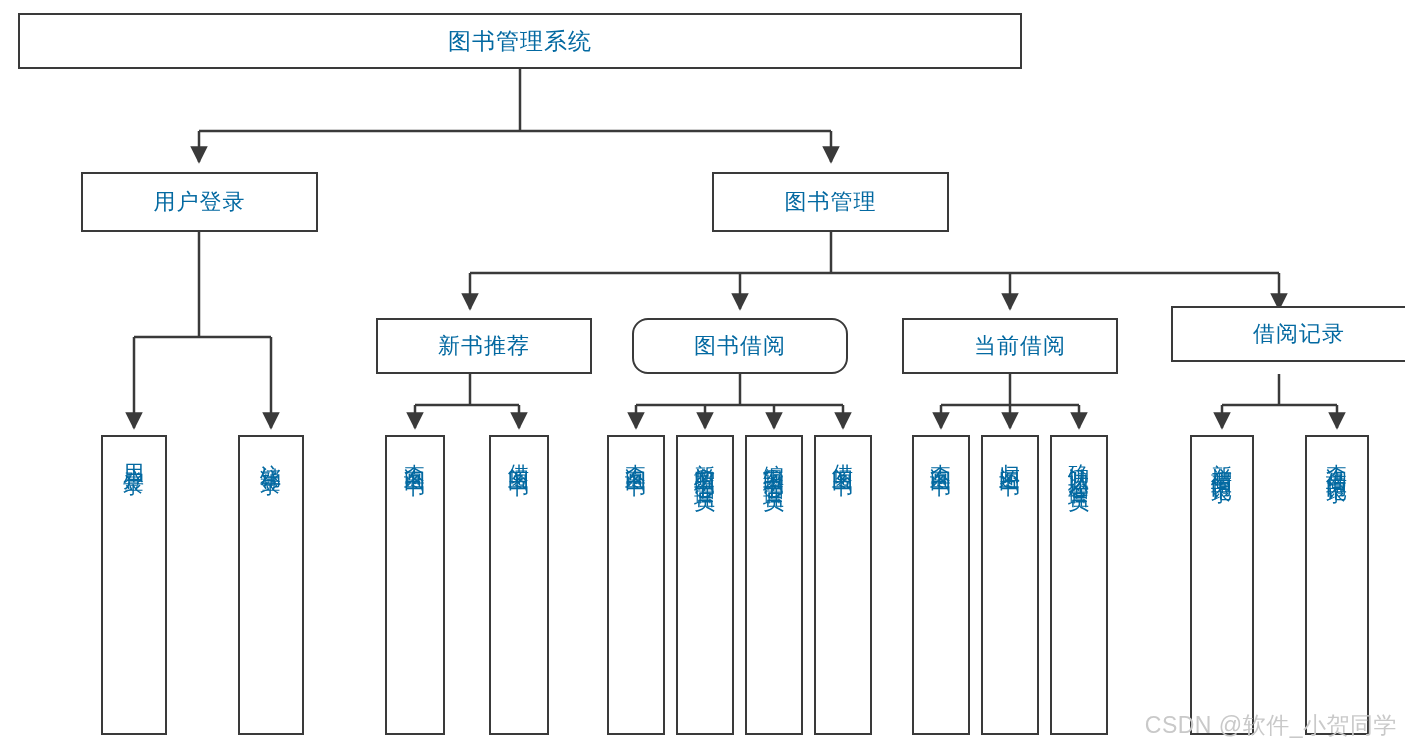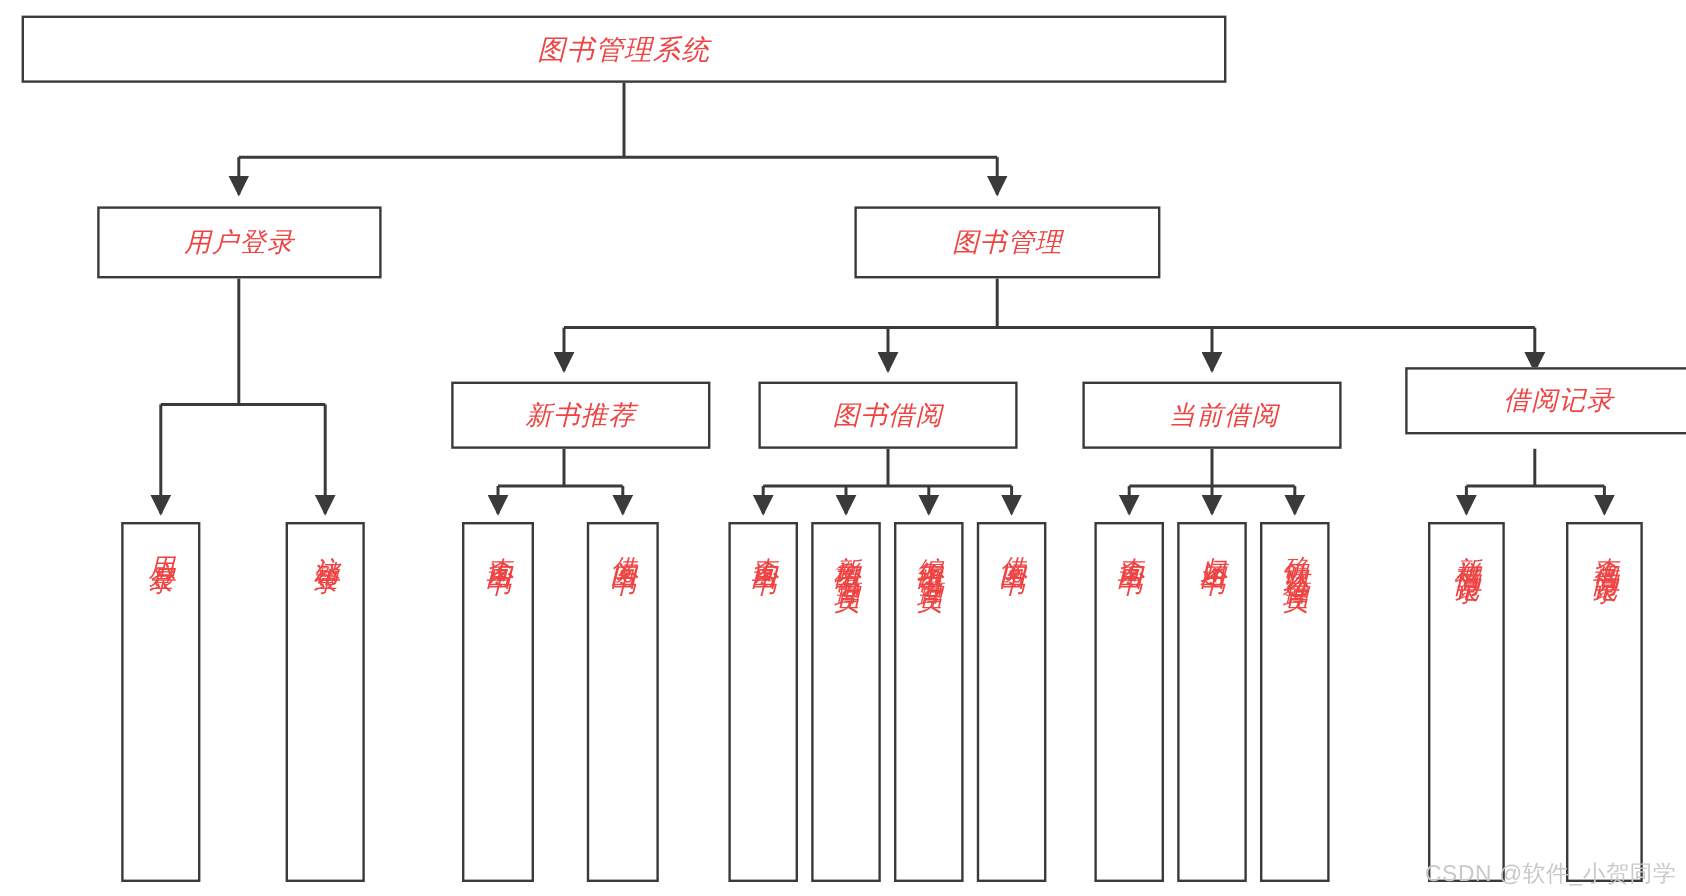--- a/index.html
+++ b/index.html
@@ -24,43 +24,42 @@
     display:flex;
     align-items:center;
     justify-content:center;
     color:#2b2b2b;
   }
   .node-label{
     font-size:22px;
     line-height:1.15;
     letter-spacing:1px;
     white-space:nowrap;
-    color:#ef4444;
-    font-style:italic;
+    color:#0369a1;
   }
   .node.root .node-label{font-size:23px;}
   .node.leaf{
     align-items:flex-start;
     justify-content:center;
     padding-top:10px;
   }
   .node.leaf .node-label{
     writing-mode:vertical-rl;
     text-orientation:upright;
     font-size:21px;
     letter-spacing:4px;
     line-height:1.1;
     white-space:nowrap;
     transform:none;
   }
   .watermark{
     position:absolute;
     right:8px;
     bottom:6px;
-    font-size:19px;
+    font-size:23px;
     color:#c9c9c9;
     letter-spacing:0.5px;
     white-space:nowrap;
     user-select:none;
   }
 </style>
 </head>
 <body>
 
 <div id="diagram">
@@ -115,28 +114,28 @@
     </g>
   </svg>
 
   <div class="node root" style="left:18px;top:13px;width:1004px;height:56px;">
     <span class="node-label">图书管理系统</span>
   </div>
 
   <div class="node" style="left:81px;top:172px;width:237px;height:60px;">
     <span class="node-label">用户登录</span>
   </div>
-  <div class="node" style="left:712px;top:172px;width:255px;height:60px;">
+  <div class="node" style="left:712px;top:172px;width:237px;height:60px;">
     <span class="node-label">图书管理</span>
   </div>
 
   <div class="node" style="left:376px;top:318px;width:216px;height:56px;">
     <span class="node-label">新书推荐</span>
   </div>
-  <div class="node" style="left:632px;top:318px;width:216px;height:56px;">
+  <div class="node" style="left:632px;top:318px;width:216px;height:56px;border-radius:16px;">
     <span class="node-label">图书借阅</span>
   </div>
   <div class="node" style="left:902px;top:318px;width:216px;height:56px;padding-left:20px;">
     <span class="node-label">当前借阅</span>
   </div>
   <div class="node" style="left:1171px;top:306px;width:256px;height:56px;">
     <span class="node-label">借阅记录</span>
   </div>
 
   <div class="node leaf" style="left:101px;top:435px;width:66px;height:300px;">

